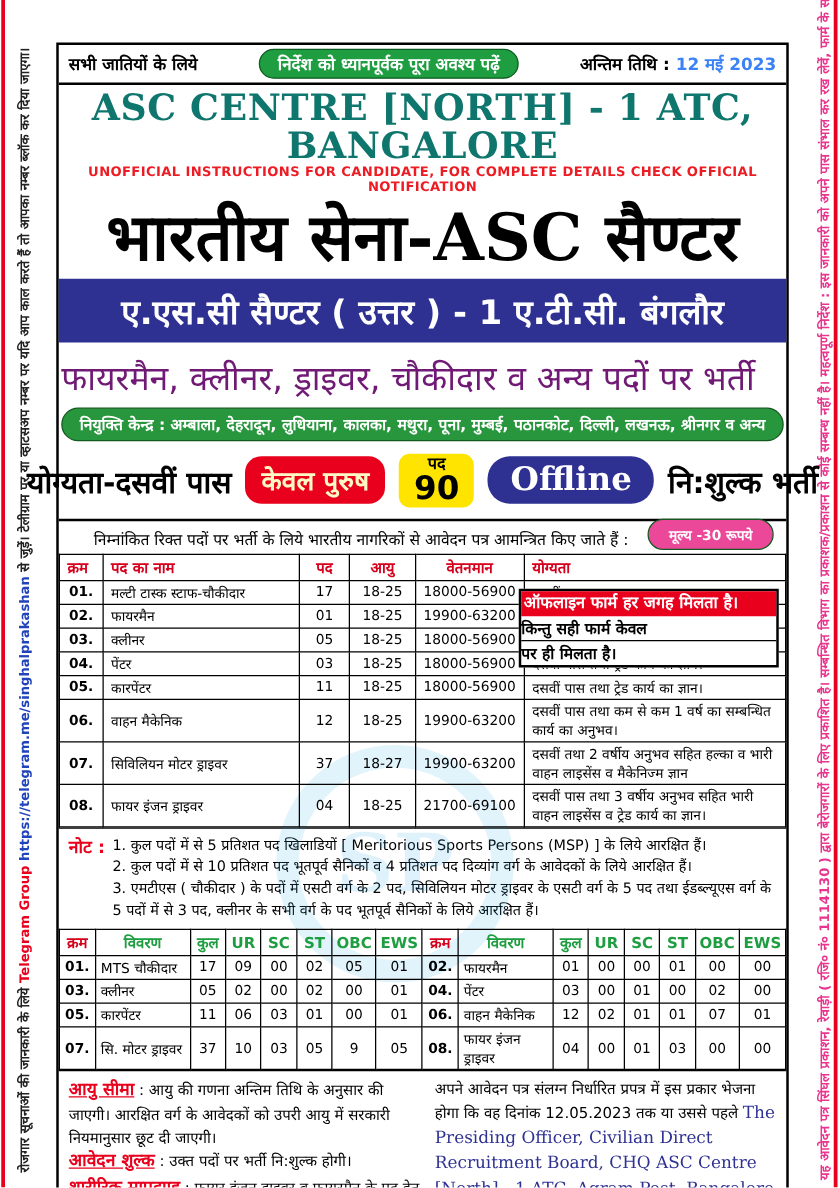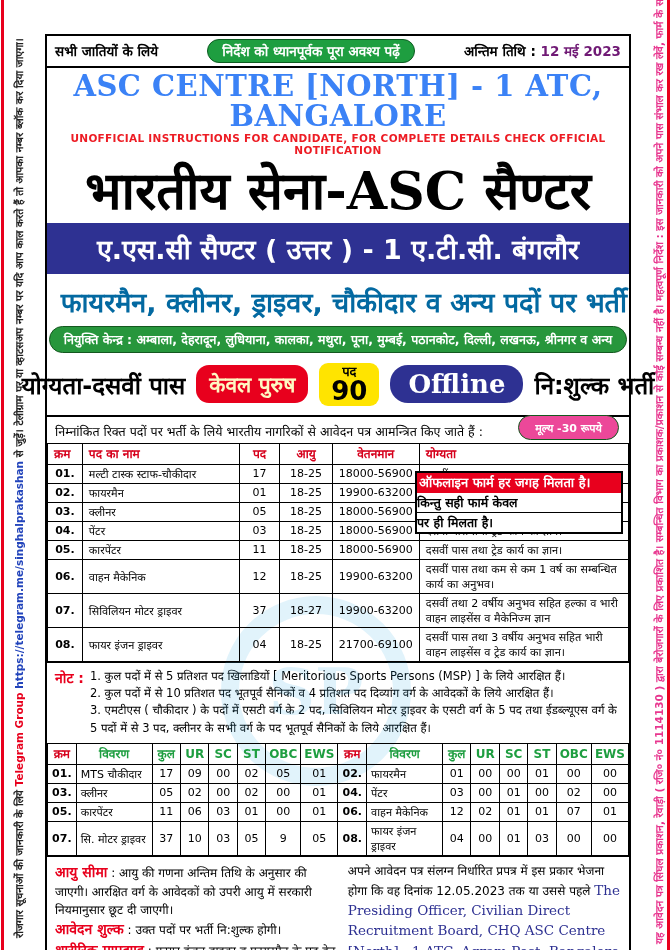--- a/index.html
+++ b/index.html
@@ -21,52 +21,52 @@
 
   .watermark { position:absolute; left:174px; top:560px; width:190px; height:190px;
     border:18px solid rgba(41,170,226,0.14); border-radius:50%; z-index:0; pointer-events:none;text-align:right; }
   .watermark span { position:absolute; left:50%; top:50%; transform:translate(-50%,-50%);
     font-size:64px; font-weight:bold; color:rgba(41,170,226,0.15); font-family:"DejaVu Serif",serif; }
 
   .topbar { display:flex; justify-content:space-between; align-items:center;
     padding:3px 8px; border-bottom:2px solid #000; font-size:13.5px; font-weight:bold; }
   .pill-green { background:#1e9e40; color:#fff; border-radius:14px; padding:2px 14px;
     border:1px solid #0d5c21; }
-  .date-red { color:#701a75; }
+  .date-red { color:#3b82f6; }
 
   .header-en { text-align:center; padding:3px 0 2px; }
   .title-en { font-family:"DejaVu Serif", serif; font-weight:bold; font-size:29px;
-    color:#3b82f6; letter-spacing:0.5px; line-height:1.05; }
+    color:#0f766e; letter-spacing:0.5px; line-height:1.05; }
   .sub-en { font-size:10.5px; font-weight:bold; color:#ed1c24; letter-spacing:0.3px; }
 
   .hindi-title { text-align:center; font-family:"DejaVu Serif", serif; font-weight:bold;
     font-size:52px; line-height:1.25; white-space:nowrap; overflow:hidden; }
 
   .blue-bar { background:#2e3192; color:#fff; text-align:center; font-weight:bold;
     font-size:27px; padding:7px 0; white-space:nowrap; overflow:hidden; }
 
-  .pink-line { color:#0369a1; font-weight:bold; font-size:27px; text-align:right;
+  .pink-line { color:#701a75; font-weight:normal; font-size:27px; text-align:left;
     padding:9px 2px 4px; white-space:nowrap; overflow:hidden; }
 
   .centers-pill { display:block; width:fit-content; margin:2px auto 7px; background:#27963c;
     color:#fff; font-weight:bold; font-size:12.5px; padding:4px 14px; border-radius:16px;
     border:1.5px solid #14581f; white-space:nowrap; }
 
   .highlights { display:flex; align-items:center; justify-content:center; gap:11px;
     padding:3px 0 9px; border-bottom:2.5px solid #000; }
   .big-black { font-weight:bold; font-size:24px; white-space:nowrap; }
   .pill-red { background:#e8001d; color:#fef9c3; font-weight:bold; font-size:21px;
     padding:5px 13px; border-radius:13px; white-space:nowrap; }
   .pad-box { background:#ffe400; border-radius:9px; text-align:center; padding:2px 12px; line-height:1.0; }
   .pad-label { font-weight:bold; font-size:13px; display:block; }
   .pad-count { font-weight:bold; font-size:26px; display:block; }
   .pill-blue { background:#2e3192; color:#fff; font-weight:bold; font-size:26px;
     font-family:"DejaVu Serif", serif; padding:4px 18px; border-radius:18px; white-space:nowrap; }
 
-  .intro-row { position:relative; padding:6px 8px 3px; font-size:12.5px; }
+  .intro-row { position:relative; padding:6px 8px 3px; font-size:12.5px;margin-left:20px; }
   .price-pill { position:absolute; right:10px; top:-2px; background:#ec4899; color:#fff;
     font-weight:bold; font-size:11px; padding:4px 16px; border-radius:16px;
     border:1.5px solid #14581f; z-index:5; white-space:nowrap; }
 
   .tbl { width:100%; border-collapse:collapse; font-size:11px; position:relative; z-index:1; }
   .tbl th, .tbl td { border:1.5px solid #000; padding:1.5px 3px; text-align:center; }
   .tbl th { color:#d6001c; font-size:12px; }
   #vacancy-table th:nth-child(1), #vacancy-table th:nth-child(2), #vacancy-table th:nth-child(6)
     { text-align:left; padding-left:6px; }
   #vacancy-table td:nth-child(2), #vacancy-table td:nth-child(6)
@@ -85,21 +85,21 @@
     border-top:1.5px solid #000; }
   .note-label { color:#e8001d; font-weight:bold; font-size:14px; flex:0 0 auto; }
 
   #category-table td:nth-child(2), #category-table td:nth-child(10)
     { text-align:left; padding-left:4px; }
   #category-table td:nth-child(1), #category-table td:nth-child(9) { font-weight:bold; }
 
   .info-cols { display:flex; border-top:1.5px solid #000; }
   .info-left { width:51%; padding:5px 6px 4px 8px; font-size:12px; line-height:1.5; }
   .info-right { width:49%; padding:5px 8px 4px 4px; font-size:12px; line-height:1.5; }
-  .h-red { color:#e8001d; font-weight:bold; font-size:14px; }
+  .h-red { color:#e8001d; font-weight:bold; font-size:14px;text-decoration:underline; }
   .addr-en { color:#2e3192; font-family:"DejaVu Serif", serif; font-size:13.5px; font-weight:500; }
 </style>
 </head>
 <body>
 
 <div class="edge-rule" id="edge-left"></div>
 <div class="edge-rule" id="edge-right"></div>
 
 <div class="side-text" id="side-left"><span>रोजगार सूचनाओं की जानकारी के लिये </span><span class="red">Telegram Group</span><span class="blue"> https://telegram.me/singhalprakashan</span><span> से जुड़ें। टेलीग्राम पर या व्हाटसअप नम्बर पर यदि आप काल करते हैं तो आपका नम्बर ब्लॉक कर दिया जाएगा।</span></div>
 

